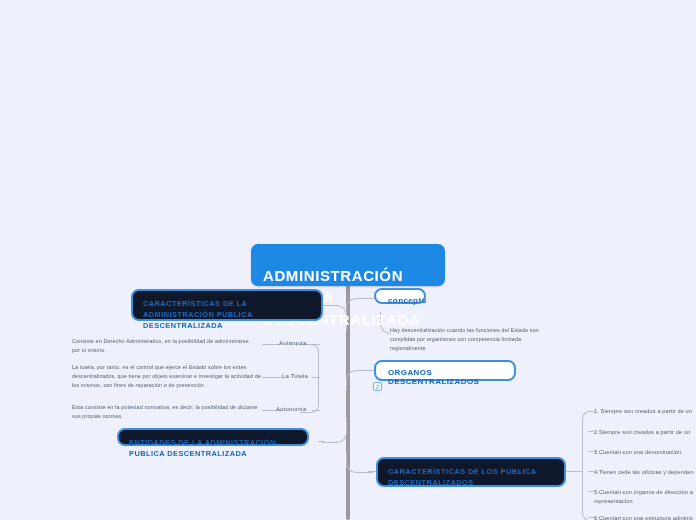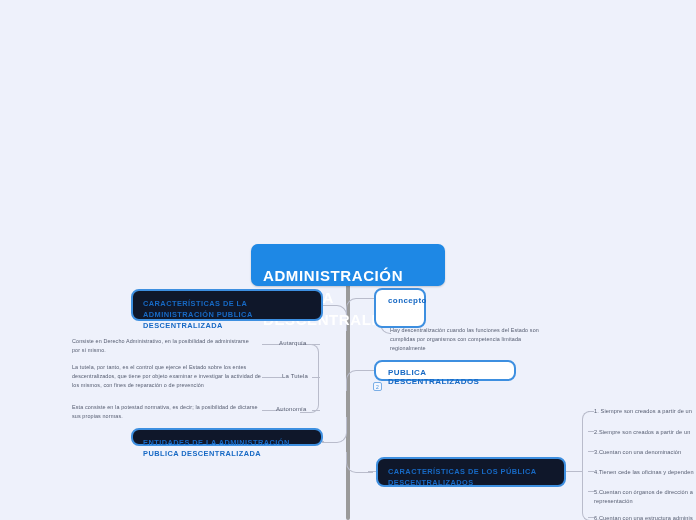--- a/index.html
+++ b/index.html
@@ -194,25 +194,25 @@
   <div class="hline" style="left:588px; top:431px; width:6px;"></div>
   <div class="hline" style="left:588px; top:451px; width:6px;"></div>
   <div class="hline" style="left:588px; top:471px; width:6px;"></div>
   <div class="hline" style="left:588px; top:491px; width:6px;"></div>
   <div class="hline" style="left:588px; top:517px; width:6px;"></div>
 
   <div class="node-root" style="left:251px; top:244px; width:194px; height:42px;">ADMINISTRACIÓN PÚBLICA DESCENTRALIZADA</div>
 
   <div class="node-box" style="left:131px; top:289px; width:192px; height:32px;">CARACTERÍSTICAS DE LA ADMINISTRACIÓN PUBLICA DESCENTRALIZADA</div>
 
-  <div class="node-box" style="left:131px; top:428px; width:192px; height:16px;">ENTIDADES DE LA ADMINISTRACIÓN PUBLICA DESCENTRALIZADA</div>
-
-  <div class="node-pill" style="left:374px; top:288px; width:52px; height:40px;">concepto</div>
-
-  <div class="node-pill" style="left:374px; top:360px; width:142px; height:21px;">PUBLICA DESCENTRALIZADOS</div>
+  <div class="node-box" style="left:117px; top:428px; width:192px; height:16px;">ENTIDADES DE LA ADMINISTRACIÓN PUBLICA DESCENTRALIZADA</div>
+
+  <div class="node-pill" style="left:374px; top:288px; width:52px; height:16px;">concepto</div>
+
+  <div class="node-pill" style="left:374px; top:360px; width:142px; height:21px;">ORGANOS DESCENTRALIZADOS</div>
 
   <div class="badge" style="left:373px; top:382px;">2</div>
 
   <div class="node-box" style="left:376px; top:457px; width:190px; height:30px;">CARACTERÍSTICAS DE LOS PÚBLICA DESCENTRALIZADOS</div>
 
   <div class="leaf-text" style="left:72px; top:337px; width:186px;">Consiste en Derecho Administrativo, en la posibilidad de administrarse por sí mismo.</div>
 
   <div class="leaf-text" style="left:72px; top:363px; width:190px;">La tutela, por tanto, es el control que ejerce el Estado sobre los entes descentralizados, que tiene por objeto examinar e investigar la actividad de los mismos, con fines de reparación o de prevención</div>
 
   <div class="leaf-text" style="left:72px; top:403px; width:190px;">Esta consiste en la potestad normativa, es decir; la posibilidad de dictarse sus propias normas.</div>

